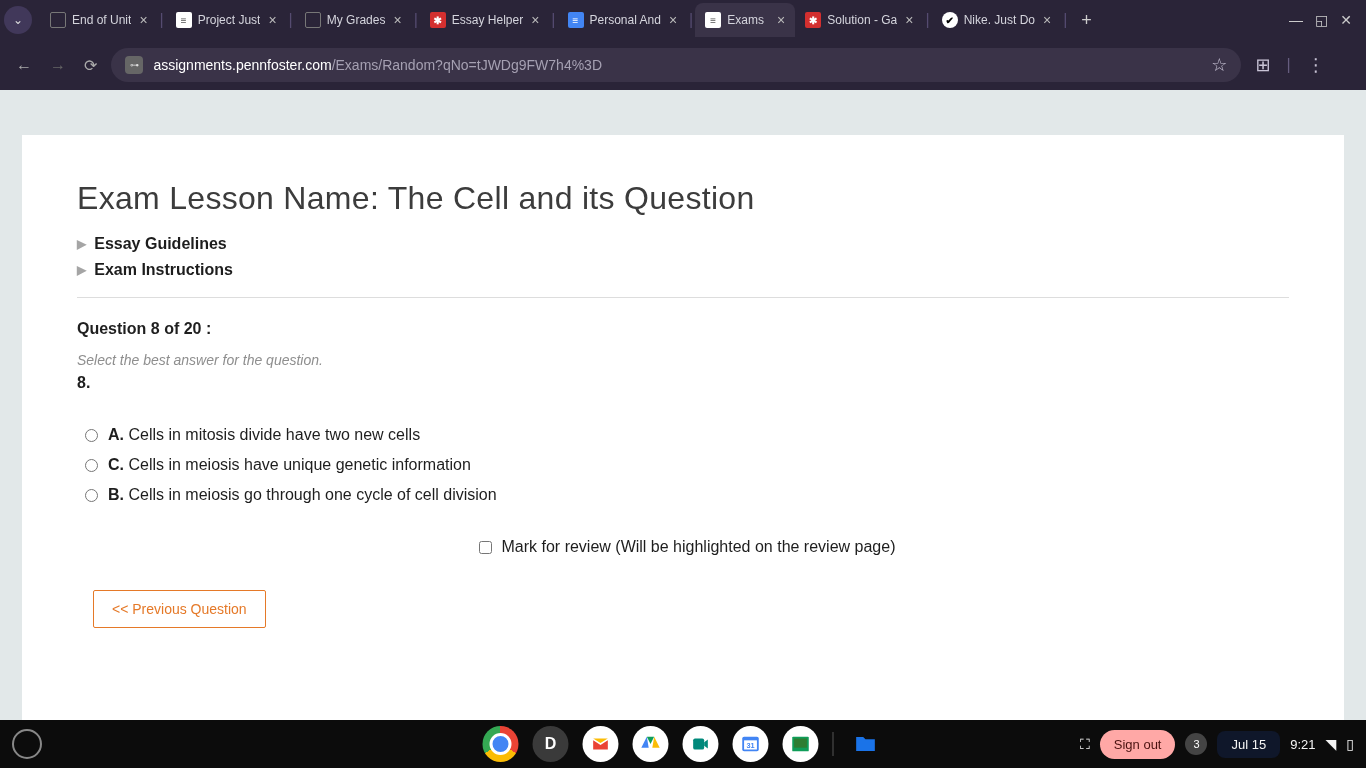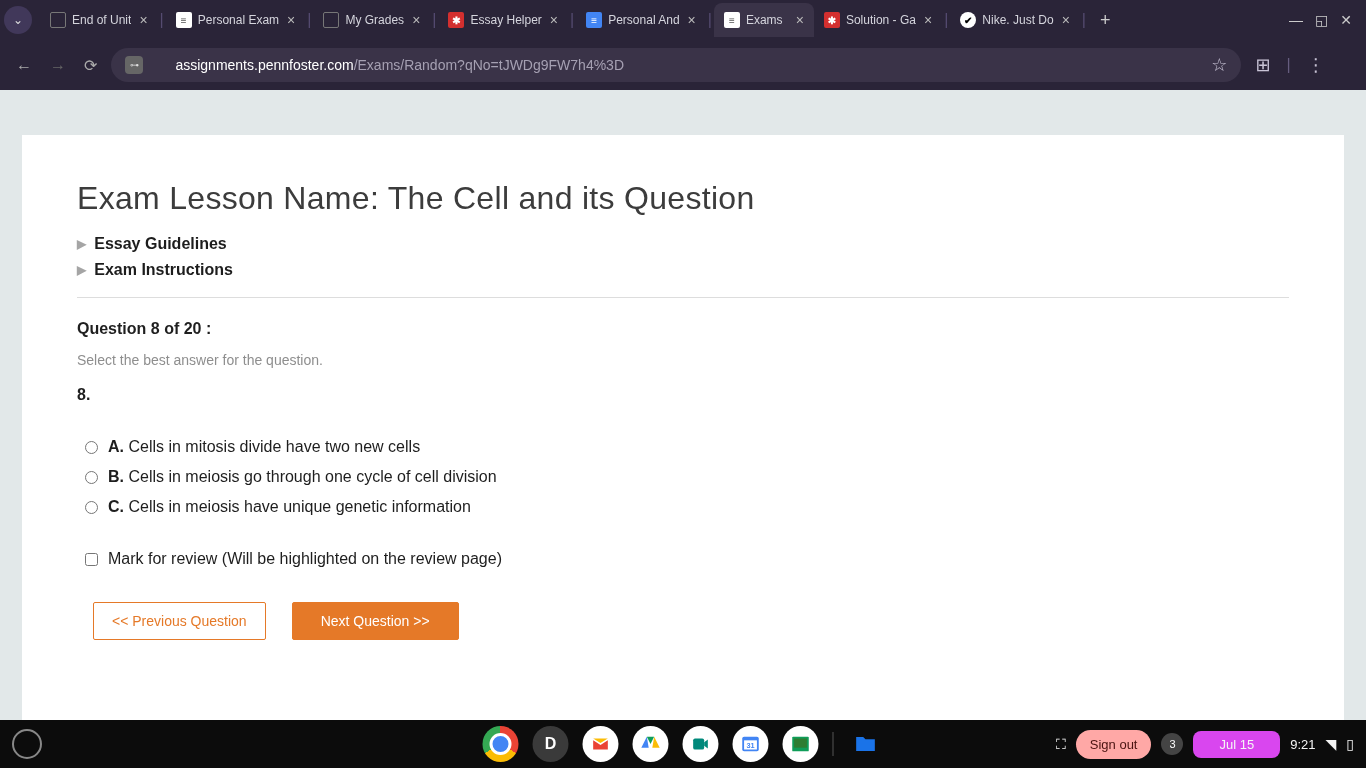--- a/index.html
+++ b/index.html
@@ -17,63 +17,63 @@
     .tab-fav { width: 16px; height: 16px; display: flex; align-items: center; justify-content: center; font-size: 11px; flex-shrink: 0; }
     .tab-title { white-space: nowrap; overflow: hidden; text-overflow: clip; flex: 1; }
     .tab-close { font-size: 14px; color: #bbb; cursor: pointer; padding: 0 2px; }
     .new-tab { color: #ccc; font-size: 18px; padding: 0 12px; cursor: pointer; }
 
     .address-row { height: 50px; display: flex; align-items: center; padding: 0 12px; gap: 10px; }
     .nav-btn { color: #aaa; font-size: 16px; cursor: pointer; padding: 4px; }
     .nav-btn.disabled { color: #666; }
     .url-bar { flex: 1; height: 34px; background: #3a3348; border-radius: 17px; display: flex; align-items: center; padding: 0 14px; gap: 10px; max-width: 1130px; }
     .url-bar .site-icon { width: 18px; height: 18px; background: #666; border-radius: 4px; display: flex; align-items: center; justify-content: center; font-size: 9px; color: #ddd; }
-    .url-text { color: #fff; font-size: 14px; flex: 1; margin-left: 22px; }
+    .url-text { color: #fff; font-size: 14px; flex: 1; }
     .url-text .url-dim { color: #a5a0b2; }
     .url-star { color: #c9c4d6; font-size: 18px; }
     .ext-icon { color: #c9c4d6; font-size: 18px; padding: 4px; }
 
     
     .page-wrap { padding: 45px 22px 0 22px; }
     .exam-card { background: #fff; padding: 45px 55px 20px 55px; min-height: 590px; }
     .exam-title { font-size: 32px; font-weight: 300; color: #3c3c3c; letter-spacing: 0.3px; margin-bottom: 18px; }
     .exam-number { font-size: 16px; color: #262626; margin-bottom: 32px; }
     .expandable { display: flex; align-items: center; gap: 8px; font-weight: bold; color: #1d1d1d; font-size: 16px; margin-bottom: 8px; cursor: pointer; }
     .tri { color: #a5a5a5; font-size: 12px; }
     .divider { border-top: 1px solid #ddd; margin: 18px 0 22px 0; }
     .question-head { font-weight: bold; font-size: 16px; color: #1f1f1f; margin-bottom: 14px; }
-    .instruction { color: #8e8e8e; font-size: 14px; margin-bottom: 18px; }
+    .instruction { font-style: italic; color: #8e8e8e; font-size: 14px; margin-bottom: 6px; }
     .question-row { display: flex; gap: 12px; font-size: 16px; font-weight: bold; color: #1e1e1e; margin-bottom: 34px; }
     .options { margin-left: 8px; }
     .option { display: flex; align-items: center; gap: 10px; margin-bottom: 12px; font-size: 16px; color: #1e1e1e; }
     .option input[type="radio"] { width: 13px; height: 13px; }
     .opt-letter { font-weight: bold; }
-    .review-row { display: flex; align-items: center; gap: 10px; margin-top: 34px; font-size: 16px; color: #1e1e1e; margin-left: 8px; margin-bottom: 34px; }
-    .nav-buttons { display: flex; gap: 26px; margin-left: 16px; }
+    .review-row { display: flex; align-items: center; gap: 10px; margin-top: 34px; font-size: 16px; color: #1e1e1e; margin-left: 8px; margin-bottom: 34px; justify-content: center; }
+    .nav-buttons { display: flex; gap: 12px; margin-left: 16px; }
     .btn-prev { border: 1px solid #e57928; background: #fff; color: #e57928; padding: 10px 18px; font-size: 14px; cursor: pointer; border-radius: 2px; }
     .btn-next { border: 1px solid #e57928; background: #e57928; color: #fff; padding: 10px 28px; font-size: 14px; cursor: pointer; border-radius: 2px; }
 
     
     .taskbar { position: absolute; bottom: 0; left: 0; right: 0; height: 48px; background: #0c0c0c; display: flex; align-items: center; padding: 0 12px; }
     .tb-left { width: 30px; height: 30px; border: 2px solid #888; border-radius: 50%; }
     .tb-center { display: flex; gap: 14px; position: absolute; left: 50%; transform: translateX(-50%); align-items: center; }
     .tb-icon { width: 36px; height: 36px; border-radius: 50%; display: flex; align-items: center; justify-content: center; font-size: 16px; font-weight: bold; }
     .chrome-ic { background: conic-gradient(#ea4335 0 120deg, #fbbc05 120deg 240deg, #34a853 240deg 360deg); position: relative; }
     .chrome-ic::after { content: ''; position: absolute; width: 16px; height: 16px; background: #4285f4; border: 3px solid #fff; border-radius: 50%; }
     .d-ic { background: #3a3a3a; color: #fff; }
     .gmail-ic { background: #fff; }
     .drive-ic { background: #fff; }
     .meet-ic { background: #fff; }
     .cal-ic { background: #fff; }
     .class-ic { background: #fff; }
     .files-ic { background: #fff; color: #1a73e8; font-size: 20px; }
     .tb-sep { width: 1px; height: 24px; background: #555; }
     .tb-right { margin-left: auto; display: flex; align-items: center; gap: 10px; color: #f5f5f5; font-size: 13px; }
     .signout-btn { background: #ffa8a6; color: #4a1210; padding: 7px 14px; border-radius: 16px; font-size: 13px; cursor: pointer; }
-    .pill { background: #d946ef; padding: 6px 26px; border-radius: 8px; }
+    .pill { background: #0f172a; padding: 6px 14px; border-radius: 8px; }
     .notif-badge { background: #444; color: #fff; width: 22px; height: 22px; border-radius: 11px; display: flex; align-items: center; justify-content: center; font-size: 11px; }
     .tb-sys { font-size: 14px; }
 
     .fav-box { width: 16px; height: 16px; border-radius: 2px; display: flex; align-items: center; justify-content: center; font-size: 10px; font-weight: bold; }
     .fav-doc { background: #4285f4; color: #fff; }
     .fav-nike { background: #fff; color: #000; border-radius: 50%; }
     .fav-red { background: #d32f2f; color: #fff; }
     .fav-generic { border: 1px solid #777; border-radius: 2px; }
 
     svg.gmail-svg { width: 22px; height: 22px; }
@@ -92,21 +92,21 @@
         </span>
       <span class="tab-title">End of Unit</span>
       <span class="tab-close">×</span>
     </div>
     <span class="tab-sep">|</span>
 
     <div class="tab">
       <span class="tab-fav">
           <span class="fav-box" style="background:#fff;color:#555">≡</span>
         </span>
-      <span class="tab-title">Personal Exam</span>
+      <span class="tab-title">Project Just</span>
       <span class="tab-close">×</span>
     </div>
     <span class="tab-sep">|</span>
 
     <div class="tab">
       <span class="tab-fav">
           <span class="fav-box fav-generic"></span>
         </span>
       <span class="tab-title">My Grades</span>
       <span class="tab-close">×</span>
@@ -205,36 +205,35 @@
       <span>8.</span>
     </div>
 
     <div class="options">
       <label class="option">
         <input type="radio" name="q8" style="">
         <span><span class="opt-letter">A.</span> <span>Cells in mitosis divide have two new cells</span></span>
       </label>
       <label class="option">
         <input type="radio" name="q8" style="">
-        <span><span class="opt-letter">B.</span> <span>Cells in meiosis go through one cycle of cell division</span></span>
+        <span><span class="opt-letter">C.</span> <span>Cells in meiosis have unique genetic information</span></span>
       </label>
       <label class="option">
         <input type="radio" name="q8" style="">
-        <span><span class="opt-letter">C.</span> <span>Cells in meiosis have unique genetic information</span></span>
+        <span><span class="opt-letter">B.</span> <span>Cells in meiosis go through one cycle of cell division</span></span>
       </label>
     </div>
 
     <label class="review-row">
       <input type="checkbox" style="">
       <span>Mark for review (Will be highlighted on the review page)</span>
     </label>
 
     <div class="nav-buttons">
       <button class="btn-prev">&lt;&lt; Previous Question</button>
-      <button class="btn-next">Next Question &gt;&gt;</button>
     </div>
   </div>
 </div>
 
 <div class="taskbar">
   <div class="tb-left"></div>
 
   <div class="tb-center">
     <div class="tb-icon chrome-ic"></div>
     <div class="tb-icon d-ic">

